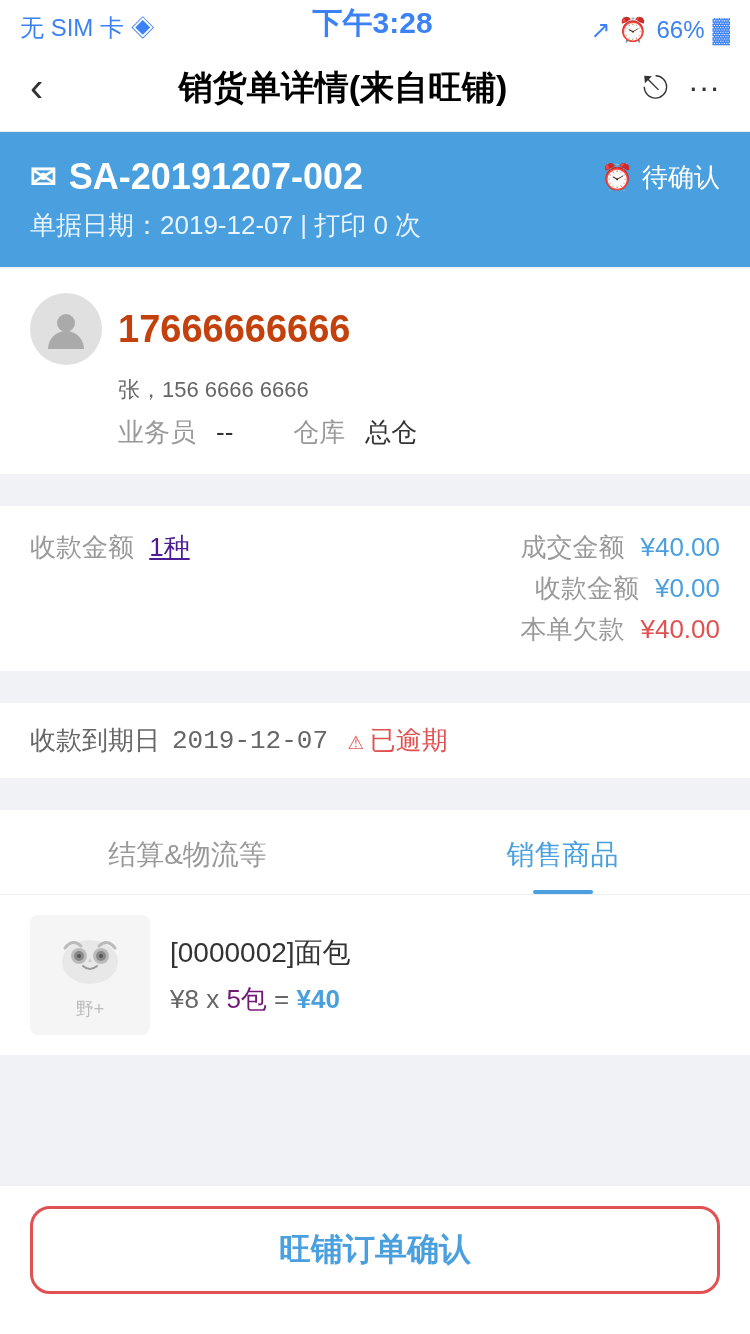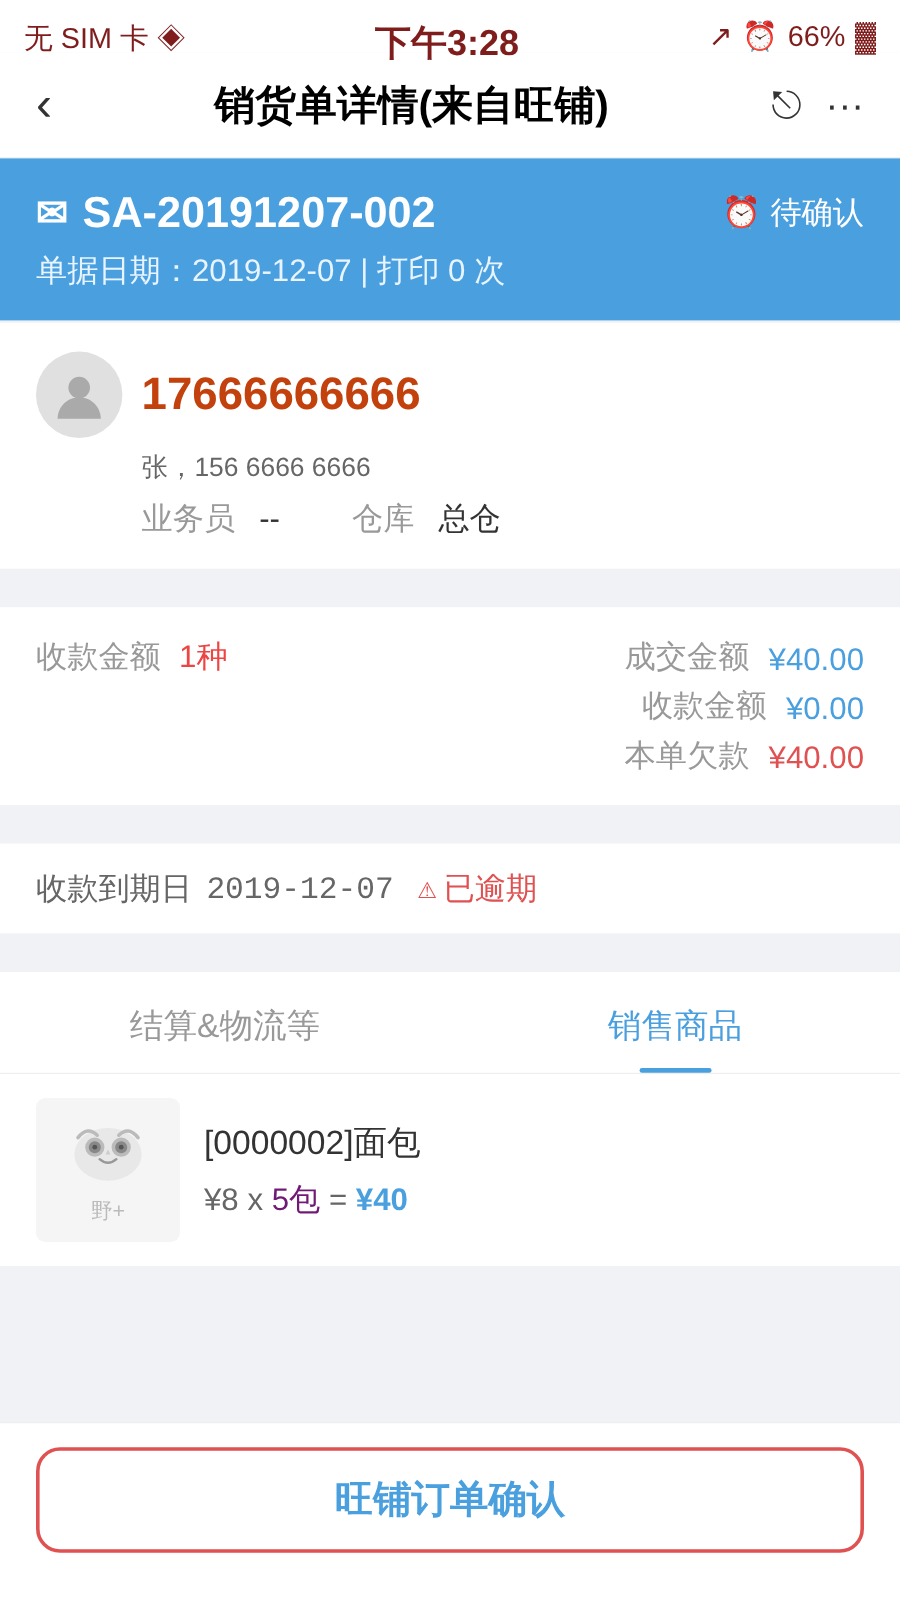--- a/index.html
+++ b/index.html
@@ -11,25 +11,25 @@
       background: #f0f2f5;
       font-size: 28px;
       color: #333;
     }
 
     
     .status-bar {
       background: #fff;
       height: 44px;
       display: flex;
-      align-items: flex-start;
+      align-items: flex-end;
       justify-content: space-between;
-      padding: 16px 20px;
+      padding: 0 20px;
       font-size: 24px;
-      color: #7f1d1d;
+      color: #3b82f6;
     }
     .status-bar-left { display: flex; align-items: center; gap: 10px; }
     .status-bar-center { font-size: 30px; font-weight: 600; }
     .status-bar-right { display: flex; align-items: center; gap: 8px; font-size: 24px; }
 
     
     .nav-bar {
       background: #fff;
       height: 88px;
       display: flex;
@@ -140,32 +140,32 @@
       padding: 24px 30px;
       margin-top: 16px;
     }
     .summary-row {
       display: flex;
       justify-content: space-between;
       align-items: flex-start;
     }
     .summary-left { font-size: 26px; color: #666; }
     .product-type-label { color: #999; margin-right: 8px; }
-    .product-type-value { color: #ef4444; }
+    .product-type-value { color: #4c1d95; text-decoration: underline; }
     .summary-right {
       display: flex;
       flex-direction: column;
       align-items: flex-end;
       gap: 6px;
     }
     .amount-row {
       display: flex;
       gap: 16px;
       font-size: 26px;
-      align-items: flex-end;
+      align-items: center;
     }
     .amount-label { color: #999; }
     .amount-value-blue { color: #4a9fdf; }
     .amount-value-red { color: #e05252; }
 
     
     .due-date-card {
       background: #fff;
       padding: 20px 30px;
       margin-top: 16px;

